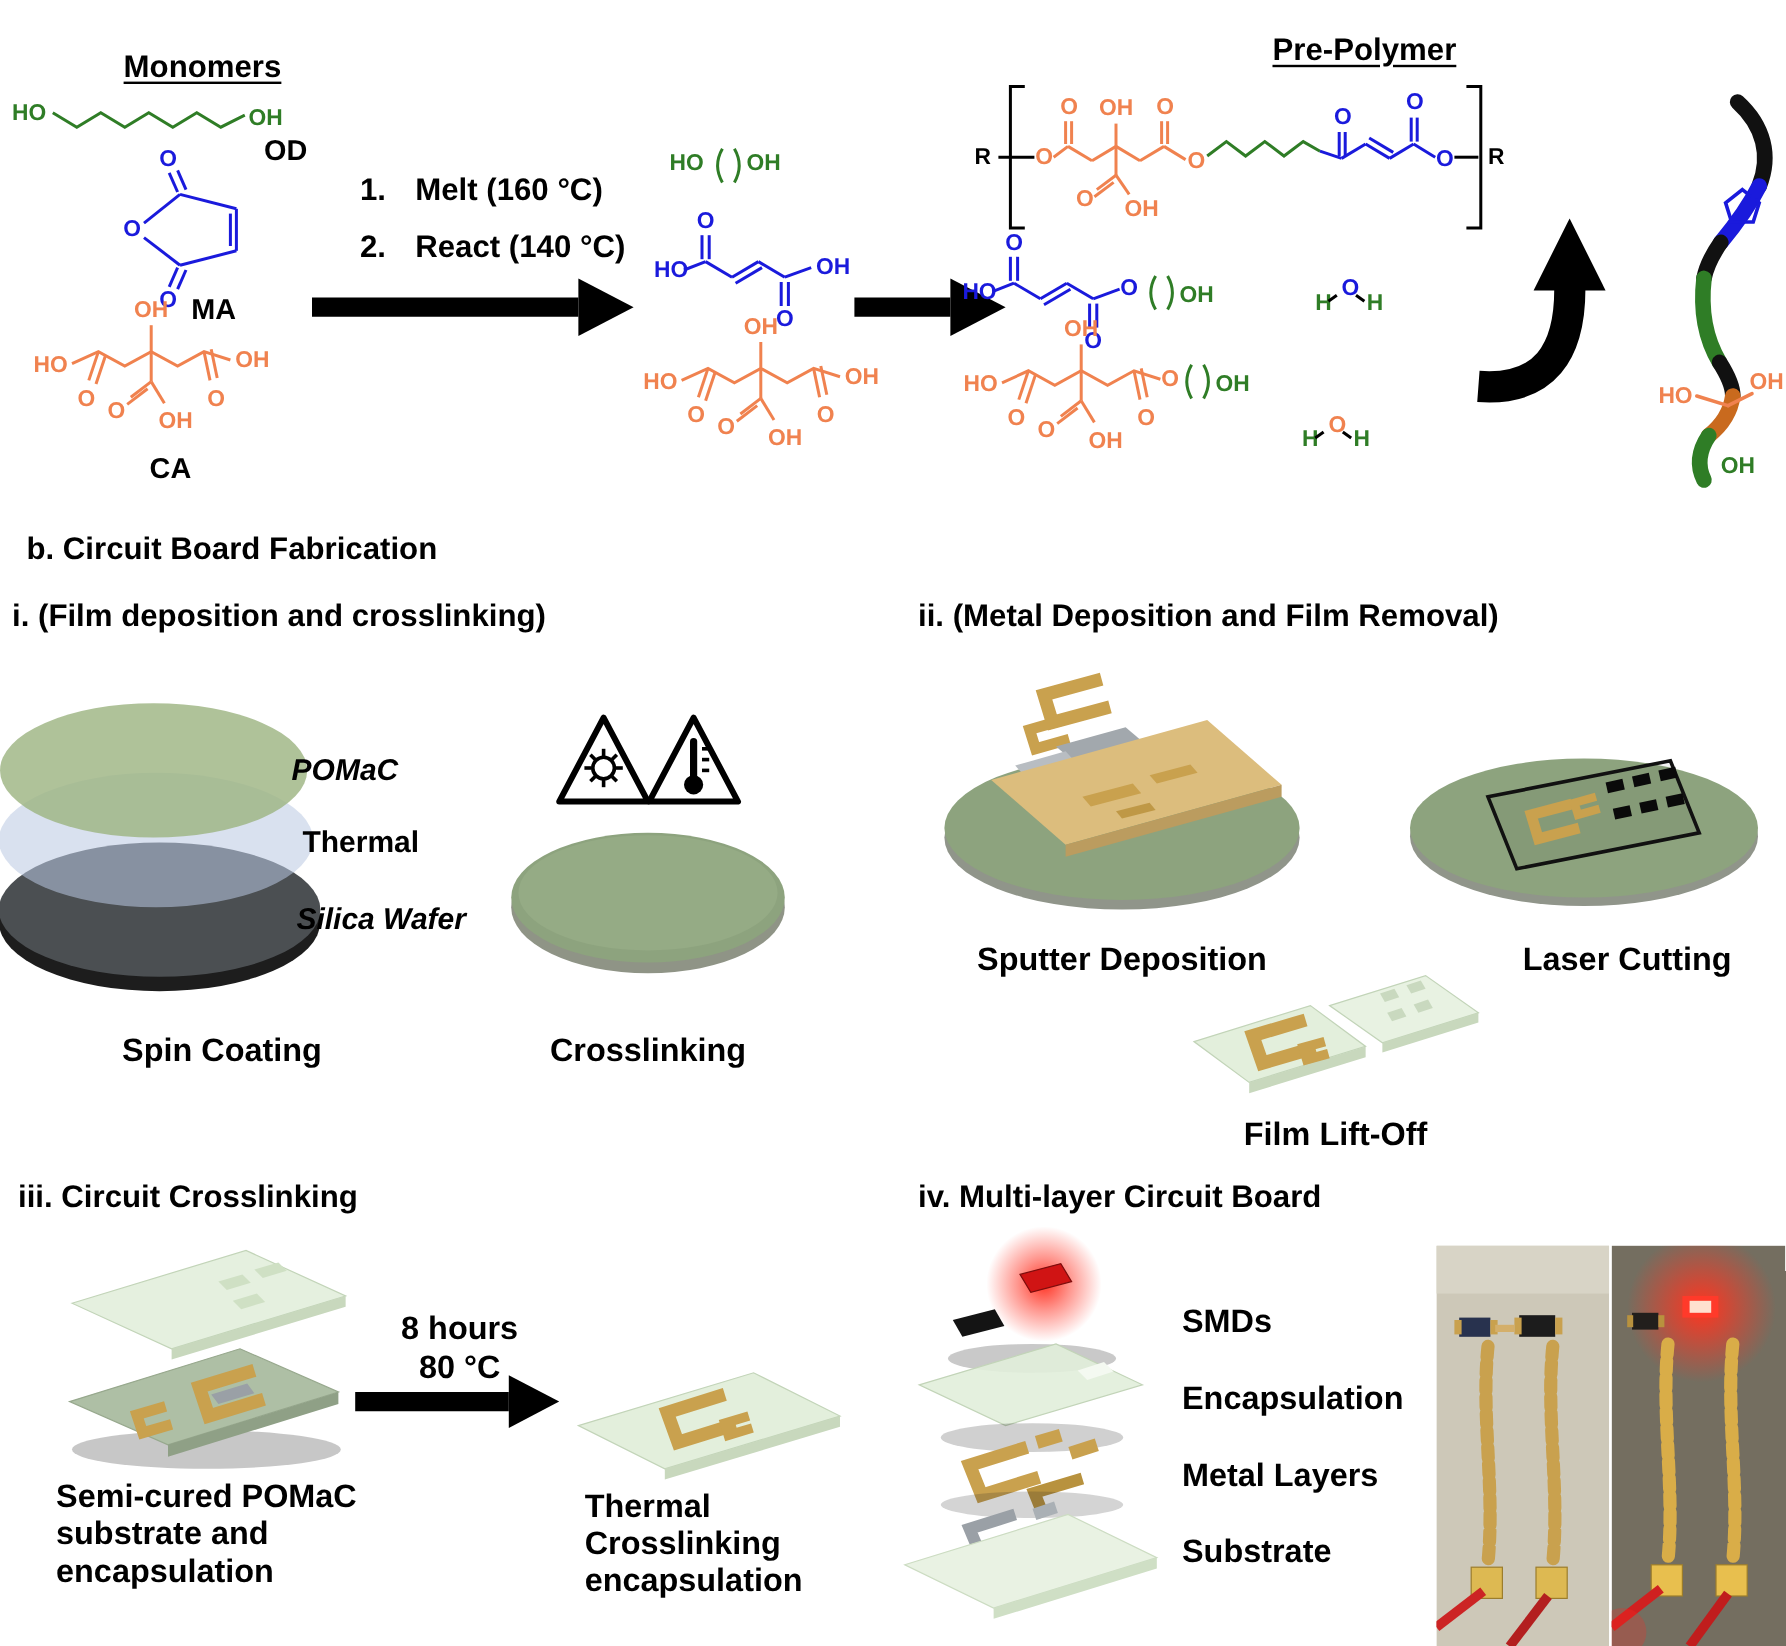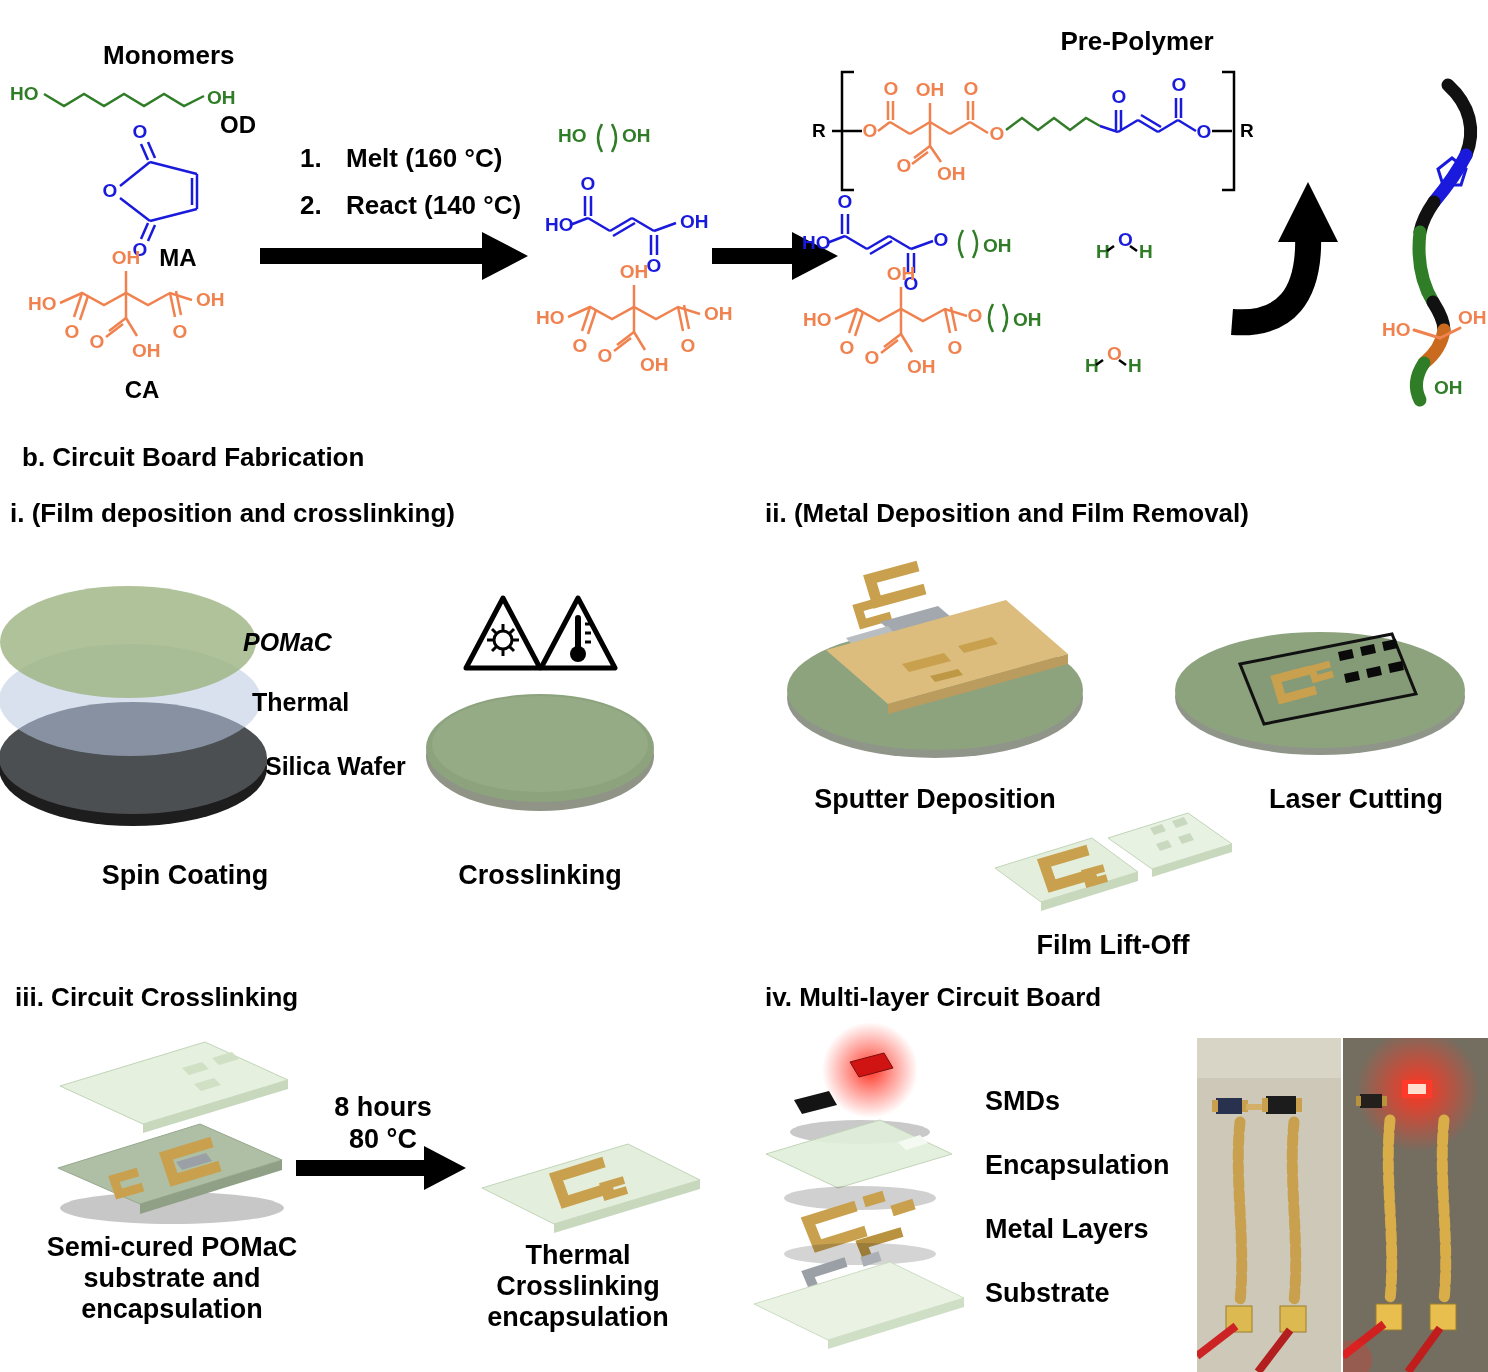--- a/index.html
+++ b/index.html
@@ -3,22 +3,22 @@
 <meta charset="utf-8">
 <style>
   html,body{margin:0;padding:0;background:#fff;}
   .canvas{position:relative;width:1488px;height:1372px;background:#fff;
           font-family:"Liberation Sans",sans-serif;overflow:hidden;}
   #art{position:absolute;left:0;top:0;}
   .txt{position:absolute;color:#000;font-weight:bold;white-space:nowrap;}
   .t26{font-size:26px;}
   .t27{font-size:27px;}
   .t25{font-size:25px;}
-  .underl{text-underline-offset:4px;}
-  .center{text-align:center;transform:translateX(-50%);}
+  .underl{text-decoration:underline;text-underline-offset:4px;}
+  .center{text-align:left;transform:translateX(-50%);}
   .steps{position:absolute;display:grid;grid-template-columns:46px auto;row-gap:16px;font-weight:bold;font-size:26px;}
   svg text{font-family:"Liberation Sans",sans-serif;}
   g.chem{font-size:19px;font-weight:bold;}
   g.chem line, g.chem polyline, g.chem path{stroke:currentColor;fill:none;stroke-width:2.5;}
   g.chem text{fill:currentColor;stroke:none;}
   .chem-label{font-size:24px;font-weight:bold;fill:#000;}
   .cap-multi{line-height:31px;}
 </style>
 </head>
 <body>
@@ -458,21 +458,21 @@
   <span>React (140 °C)</span>
 </div>
 
 <div class="txt t26 underl center" style="left:1137px;top:26px;">Pre-Polymer</div>
 
 <div class="txt t26" style="left:10px;top:498px;">i. (Film deposition and crosslinking)</div>
 <div class="txt t26" style="left:22px;top:442px;">b. Circuit Board Fabrication</div>
 
 <div class="txt t25" style="left:243px;top:628px;font-style:italic;">POMaC</div>
 <div class="txt t25" style="left:252px;top:688px;">Thermal</div>
-<div class="txt t25" style="left:265px;top:752px;">Silica Wafer</div>
+<div class="txt t25" style="left:247px;top:752px;font-style:italic;">Silica Wafer</div>
 
 <div class="txt t27 center" style="left:185px;top:860px;">Spin Coating</div>
 <div class="txt t27 center" style="left:540px;top:860px;">Crosslinking</div>
 
 <div class="txt t26" style="left:765px;top:498px;">ii. (Metal Deposition and Film Removal)</div>
 <div class="txt t27 center" style="left:935px;top:784px;">Sputter Deposition</div>
 <div class="txt t27 center" style="left:1315px;top:784px;margin-left:41px;">Laser Cutting</div>
 <div class="txt t27 center" style="left:1113px;top:930px;">Film Lift-Off</div>
 
 <div class="txt t26" style="left:15px;top:982px;">iii. Circuit Crosslinking</div>

